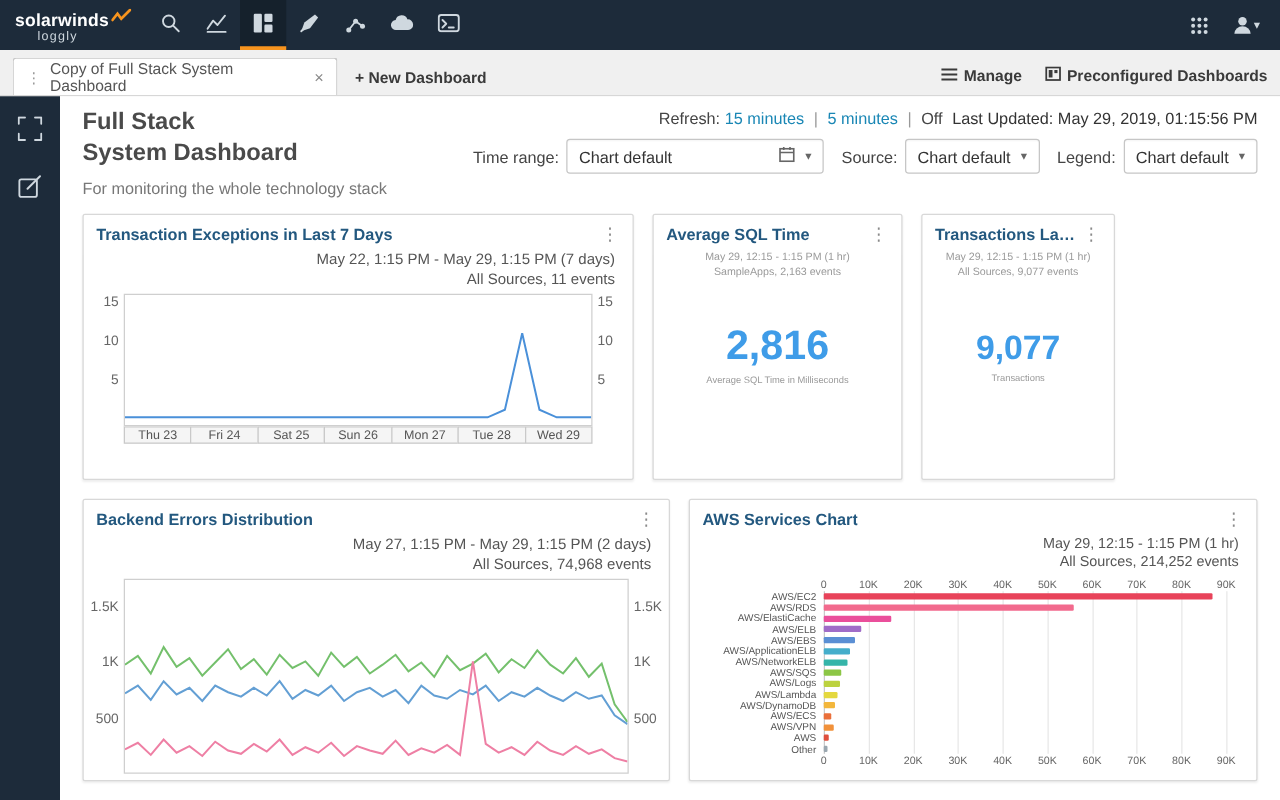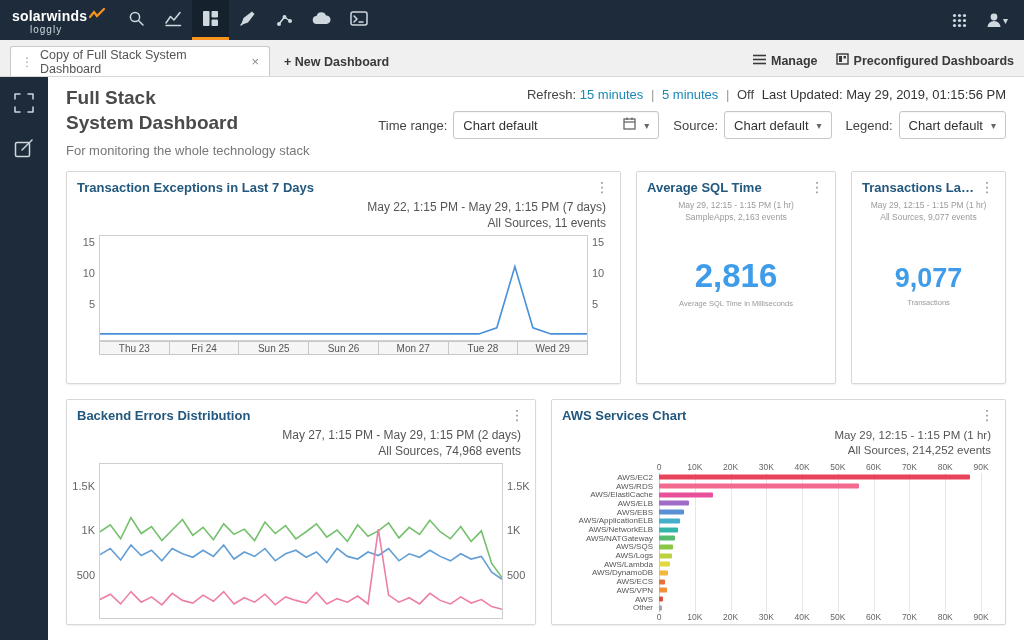--- a/index.html
+++ b/index.html
@@ -300,21 +300,21 @@
               <span class="txt">Chart default</span>
               <span class="sel-caret">▾</span>
             </span>
           </span>
         </div>
       </div>
     </div>
 
     <div class="cards-row">
 
-      <section class="card" style="width:555px;height:213px">
+      <section class="card" style="width:441px;height:213px">
         <div class="card-header">
           <span class="card-title">Transaction Exceptions in Last 7 Days</span>
           <span class="kebab">⋮</span>
         </div>
         <div class="chart-sub">
           <div>May 22, 1:15 PM - May 29, 1:15 PM  (7 days)</div>
           <div>All Sources, 11 events</div>
         </div>
         <div class="lc" style="height:106px">
           <div class="yaxis left">
@@ -329,21 +329,21 @@
             </div>
           <div class="yaxis right">
               <span class="ytick" style="top: 64.7059%;">5</span>
               <span class="ytick" style="top: 35.2941%;">10</span>
               <span class="ytick" style="top: 5.88235%;">15</span>
             </div>
         </div>
         <div class="xcells">
             <div class="xcell">Thu 23</div>
             <div class="xcell">Fri 24</div>
-            <div class="xcell">Sun 25</div>
+            <div class="xcell">Sat 25</div>
             <div class="xcell">Sun 26</div>
             <div class="xcell">Mon 27</div>
             <div class="xcell">Tue 28</div>
             <div class="xcell">Wed 29</div>
           </div>
       </section>
 
       <section class="card" style="width:200px;height:213px">
         <div class="card-header">
           <span class="card-title">Average SQL Time</span>
@@ -475,26 +475,20 @@
                     <div class="bar" style="width: 6.66667%; background: rgb(69, 174, 203);"></div>
                   </div>
                 </div>
                 <div class="bar-row">
                   <div class="bar-label">AWS/NetworkELB</div>
                   <div class="bar-track">
                     <div class="bar" style="width: 5.77778%; background: rgb(53, 181, 169);"></div>
                   </div>
                 </div>
                 <div class="bar-row">
-                  <div class="bar-label">AWS/NATGateway</div>
-                  <div class="bar-track">
-                    <div class="bar" style="width: 5.11111%; background: rgb(87, 187, 110);"></div>
-                  </div>
-                </div>
-                <div class="bar-row">
                   <div class="bar-label">AWS/SQS</div>
                   <div class="bar-track">
                     <div class="bar" style="width: 4.44444%; background: rgb(140, 198, 70);"></div>
                   </div>
                 </div>
                 <div class="bar-row">
                   <div class="bar-label">AWS/Logs</div>
                   <div class="bar-track">
                     <div class="bar" style="width: 3.88889%; background: rgb(188, 210, 63);"></div>
                   </div>

